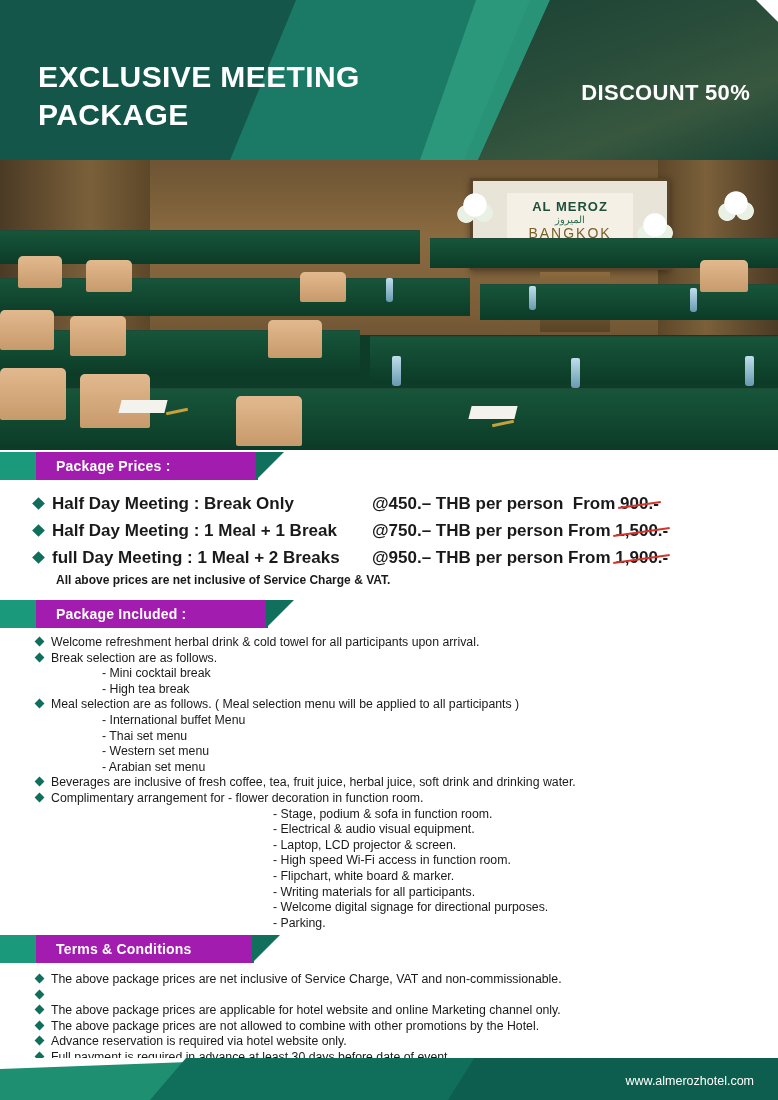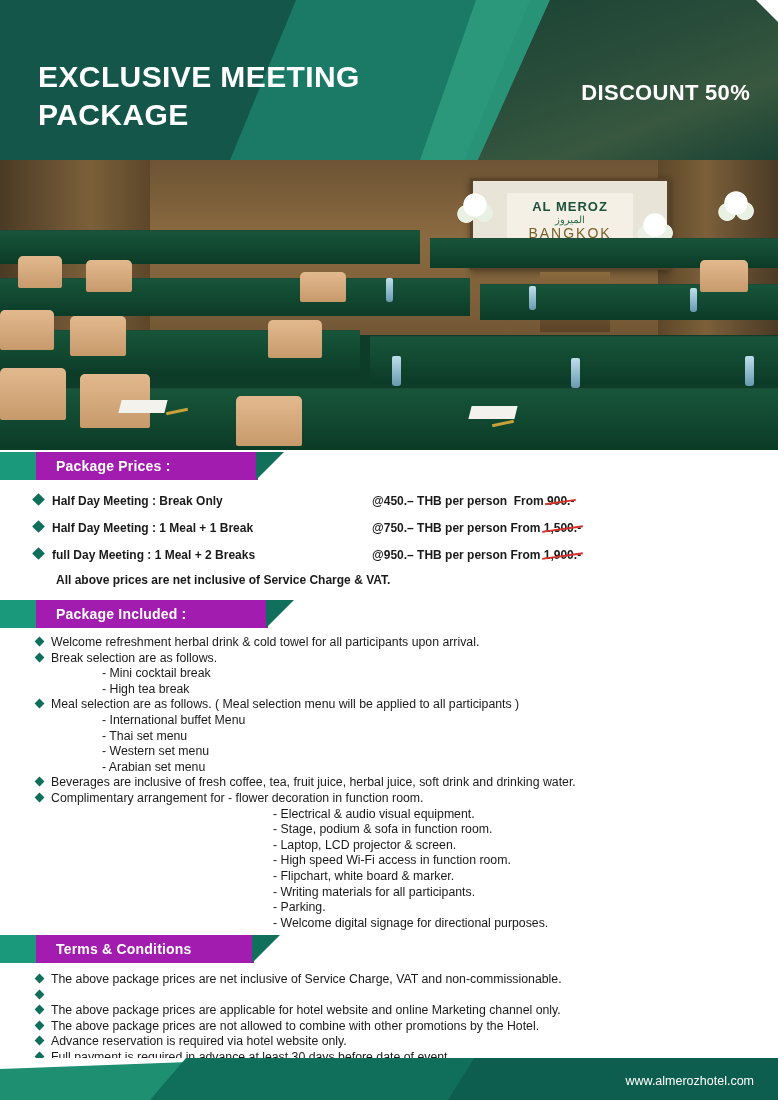--- a/index.html
+++ b/index.html
@@ -196,21 +196,21 @@
   .ribbon-accent {
     position: absolute;
     left: 0; width: 36px; height: 28px;
     background: #1b9a7b;
   }
 
   
   .price-row {
     position: absolute;
     left: 34px;
-    font-size: 12px;
+    font-size: 17px;
     color: #1a1a1a;
     white-space: nowrap;
   }
   .dia {
     display: inline-block;
     width: 9px; height: 9px;
     background: #0f6f5b;
     transform: rotate(45deg);
     margin-right: 9px;
     vertical-align: 1px;
@@ -413,28 +413,28 @@
     <div class="bl-item"><span class="dm"></span><span>Break selection are as follows.</span></div>
     <div class="bl-sub">- Mini cocktail break</div>
     <div class="bl-sub">- High tea break</div>
     <div class="bl-item"><span class="dm"></span><span>Meal selection are as follows. ( Meal selection menu will be applied to all participants )</span></div>
     <div class="bl-sub">- International buffet Menu</div>
     <div class="bl-sub">- Thai set menu</div>
     <div class="bl-sub">- Western set menu</div>
     <div class="bl-sub">- Arabian set menu</div>
     <div class="bl-item"><span class="dm"></span><span>Beverages are inclusive of fresh coffee, tea, fruit juice, herbal juice, soft drink and drinking water.</span></div>
     <div class="bl-item"><span class="dm"></span><span>Complimentary arrangement for - flower decoration in function room.</span></div>
+    <div class="bl-sub2">- Stage, podium &amp; sofa in function room.</div>
     <div class="bl-sub2">- Electrical &amp; audio visual equipment.</div>
-    <div class="bl-sub2">- Stage, podium &amp; sofa in function room.</div>
     <div class="bl-sub2">- Laptop, LCD projector &amp; screen.</div>
     <div class="bl-sub2">- High speed Wi-Fi access in function room.</div>
     <div class="bl-sub2">- Flipchart, white board &amp; marker.</div>
     <div class="bl-sub2">- Writing materials for all participants.</div>
+    <div class="bl-sub2">- Welcome digital signage for directional purposes.</div>
     <div class="bl-sub2">- Parking.</div>
-    <div class="bl-sub2">- Welcome digital signage for directional purposes.</div>
   </div>
 
   <div class="ribbon" style="top:935px;width:254px;">
     <span class="ribbon-accent"></span>
     <span style="position:relative;">Terms &amp; Conditions</span>
   </div>
 
   <div class="bullet-list" style="top:972px;">
     <div class="bl-item"><span class="dm"></span><span>The above package prices are net inclusive of Service Charge, VAT and non-commissionable.</span></div>
     <div class="bl-item"><span class="dm"></span></div>

